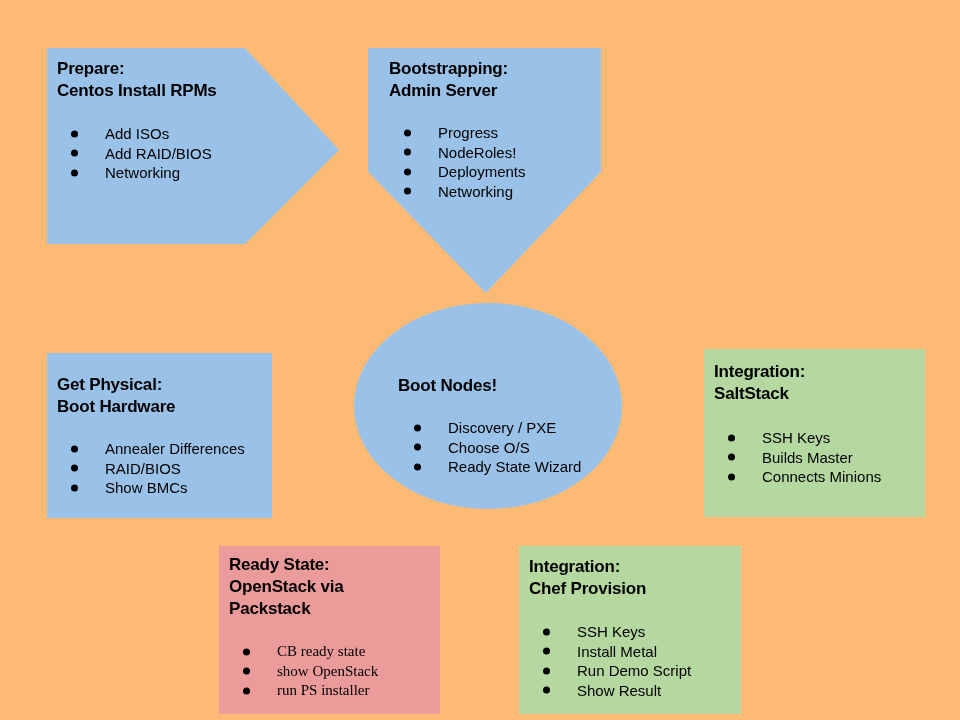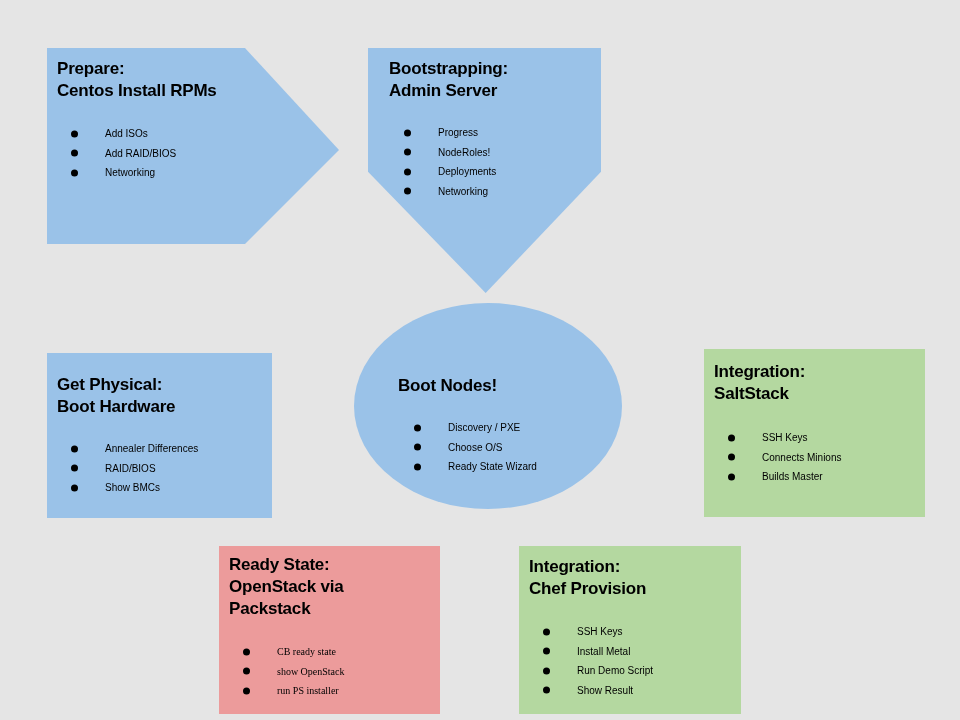--- a/index.html
+++ b/index.html
@@ -33,21 +33,21 @@
     font-size: 17px;
     line-height: 22px;
     color: #000000;
     white-space: pre-line;
     letter-spacing: -0.2px;
   }
   .bullets {
     list-style: none;
     margin: 0;
     padding: 0;
-    font-size: 10px;
+    font-size: 15px;
     line-height: 19.5px;
     color: #000000;
   }
   .bullets li {
     position: relative;
     padding-left: 34px;
     white-space: nowrap;
   }
   .bullets li .dot {
     position: absolute;
@@ -142,21 +142,21 @@
     width: 222px;
     height: 168px;
   }
   #chef-shape .shape-body { background: #b4d8a0; }
   #chef-content { left: 10px; top: 10px; }
   #chef-bullets { margin-top: 22px; margin-left: 14px; }
 </style>
 </head>
 <body>
 
-<div id="canvas" style="background: #e5e5e5;">
+<div id="canvas" style="background: #fdba74;">
 
   <div class="shape" id="prepare-shape">
     <div class="shape-body" style="background: rgb(154, 194, 232);"></div>
     <div class="content" id="prepare-content">
       <div class="title">Prepare:
 Centos Install RPMs</div>
       <ul class="bullets" id="prepare-bullets">
         <li><span class="dot"></span><span>Add ISOs</span></li>
         <li><span class="dot"></span><span>Add  RAID/BIOS</span></li>
         <li><span class="dot"></span><span>Networking</span></li>
@@ -203,22 +203,22 @@
     </div>
   </div>
 
   <div class="shape" id="saltstack-shape">
     <div class="shape-body" style="background: rgb(180, 216, 160);"></div>
     <div class="content" id="saltstack-content">
       <div class="title">Integration:
 SaltStack</div>
       <ul class="bullets" id="saltstack-bullets">
         <li><span class="dot"></span><span>SSH Keys</span></li>
+        <li><span class="dot"></span><span>Builds Master</span></li>
         <li><span class="dot"></span><span>Connects Minions</span></li>
-        <li><span class="dot"></span><span>Builds Master</span></li>
       </ul>
     </div>
   </div>
 
   <div class="shape" id="readystate-shape">
     <div class="shape-body" style="background: rgb(236, 155, 155);"></div>
     <div class="content" id="readystate-content">
       <div class="title">Ready State:
 OpenStack via
 Packstack</div>

